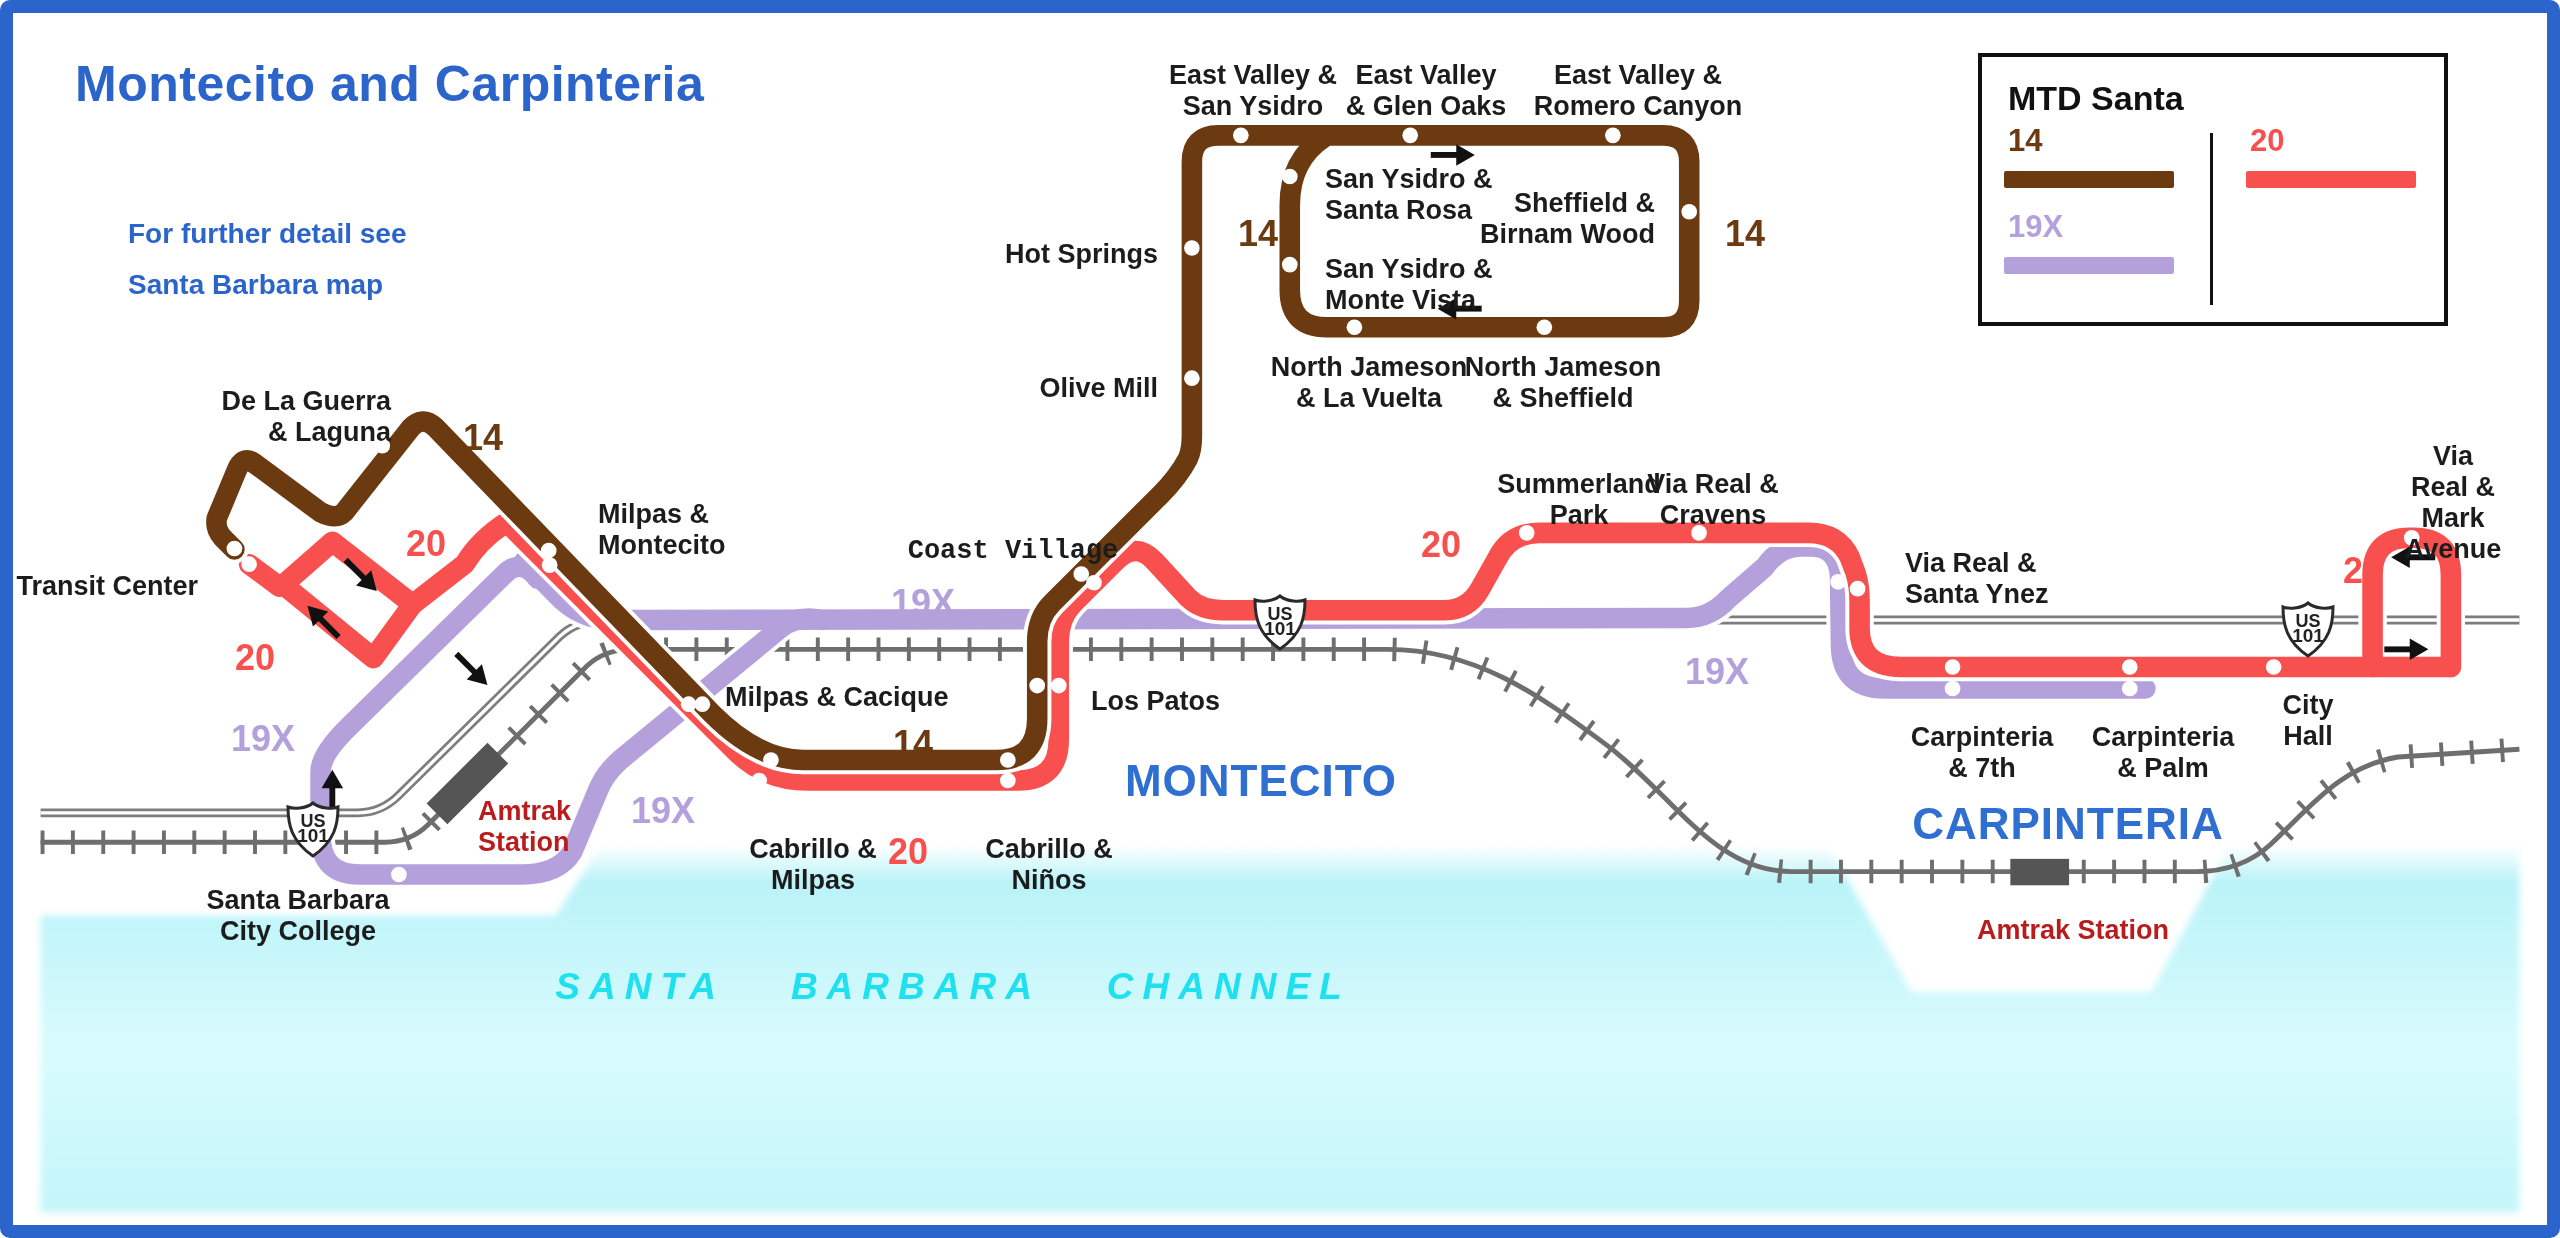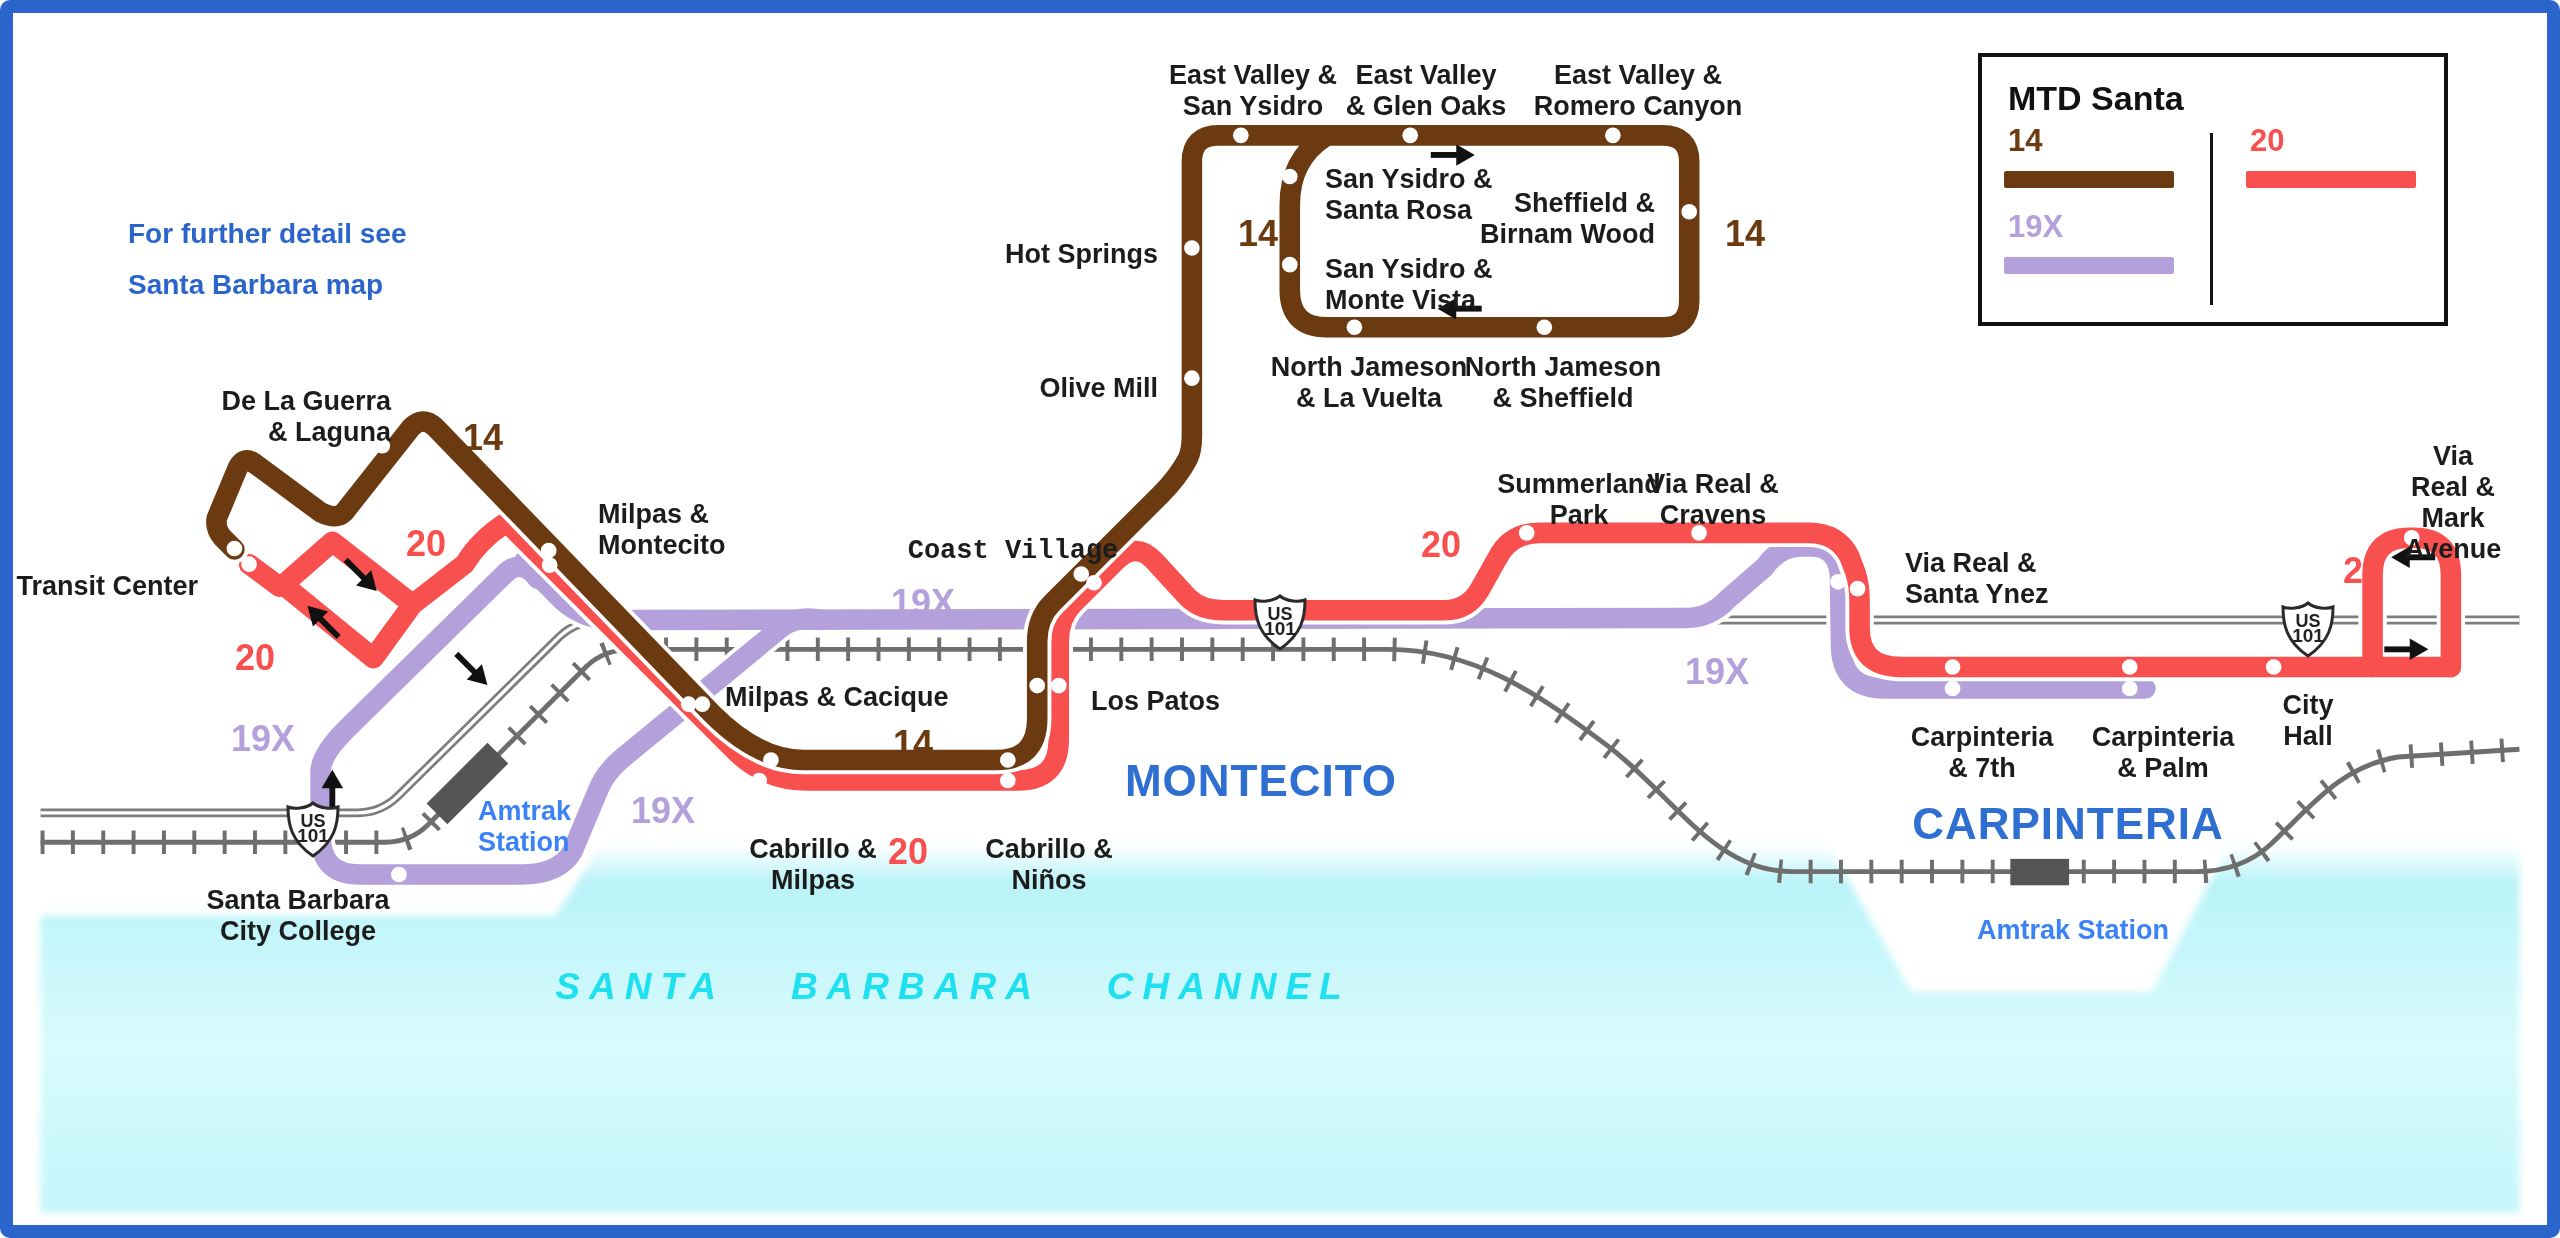--- a/index.html
+++ b/index.html
@@ -17,21 +17,21 @@
   .lbl.a-l{transform:translate(0,-50%);text-align:left;}
   .lbl.a-r{transform:translate(-100%,-50%);text-align:right;}
   .lbl.r14{color:#6b3a10;font-size:36px;font-weight:800;}
   .lbl.r20{color:#f7504e;font-size:36px;font-weight:800;}
   .lbl.r19x{color:#b4a1db;font-size:36px;font-weight:800;}
   .lbl.area{color:#2f6fd2;font-size:44px;font-weight:700;letter-spacing:1px;}
   .lbl.water{
     color:#1fe0ef;font-size:37px;font-style:italic;font-weight:700;
     letter-spacing:9px;word-spacing:48px;
   }
-  .lbl.gray{color:#3b82f6;}
+  .lbl.gray{color:#b91c1c;}
   #title{
     position:absolute;left:62px;top:42px;color:#2b65cb;
     font-size:50px;font-weight:700;letter-spacing:0.5px;
   }
   .note{position:absolute;color:#2b65cb;font-size:28px;font-weight:700;}
   #note1{left:115px;top:205px;}
   #note2{left:115px;top:256px;}
   #legend{
     position:absolute;left:1965px;top:40px;width:470px;height:273px;
     box-sizing:border-box;border:4px solid #111;background:#fff;
@@ -180,20 +180,21 @@
         <circle cx="1870" cy="588" r="8"></circle>
       <circle cx="1967" cy="668" r="8"></circle>
         <circle cx="1967" cy="690" r="8"></circle>
       <circle cx="2148" cy="668" r="8"></circle>
         <circle cx="2148" cy="690" r="8"></circle>
       <circle cx="2295" cy="668" r="8"></circle>
       <circle cx="2436" cy="536" r="8"></circle>
     </g>
   </svg>
 
+  <div id="title">Montecito and Carpinteria</div>
   <div class="note" id="note1">For further detail see</div>
   <div class="note" id="note2">Santa Barbara map</div>
 
   <div id="legend">
     <div class="lg-title">MTD Santa</div>
     <div class="lg-num" style="left:26px;top:66px;color:#6b3a10;">14</div>
     <div class="lg-bar" style="left:22px;top:114px;background:#6b3a10;"></div>
     <div class="lg-num" style="left:26px;top:152px;color:#b4a1db;">19X</div>
     <div class="lg-bar" style="left:22px;top:200px;background:#b4a1db;"></div>
     <div class="lg-div"></div>

